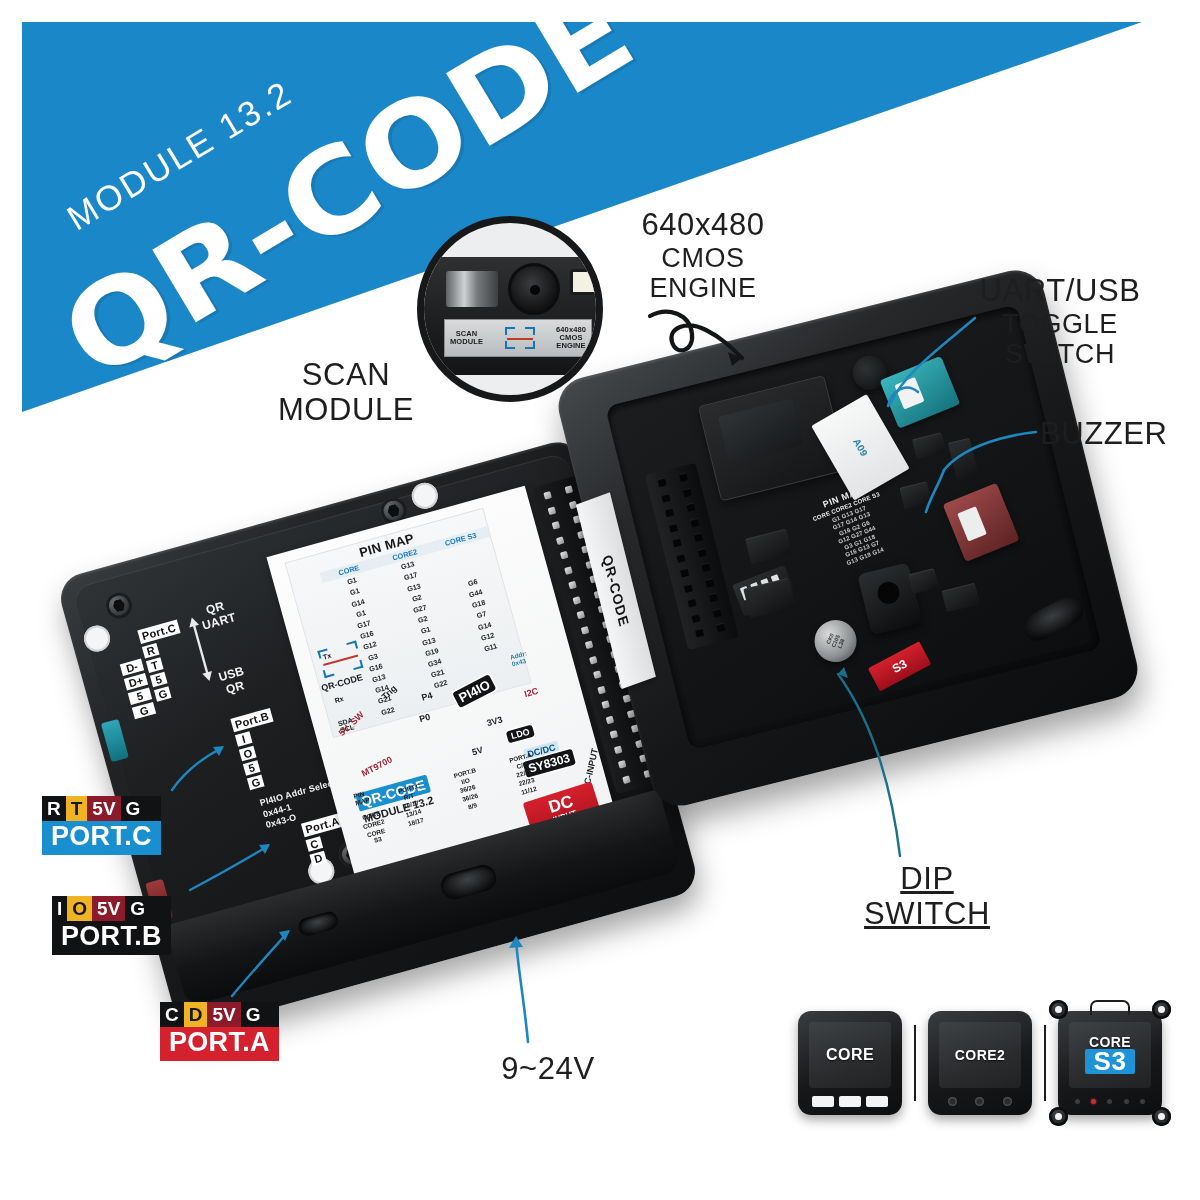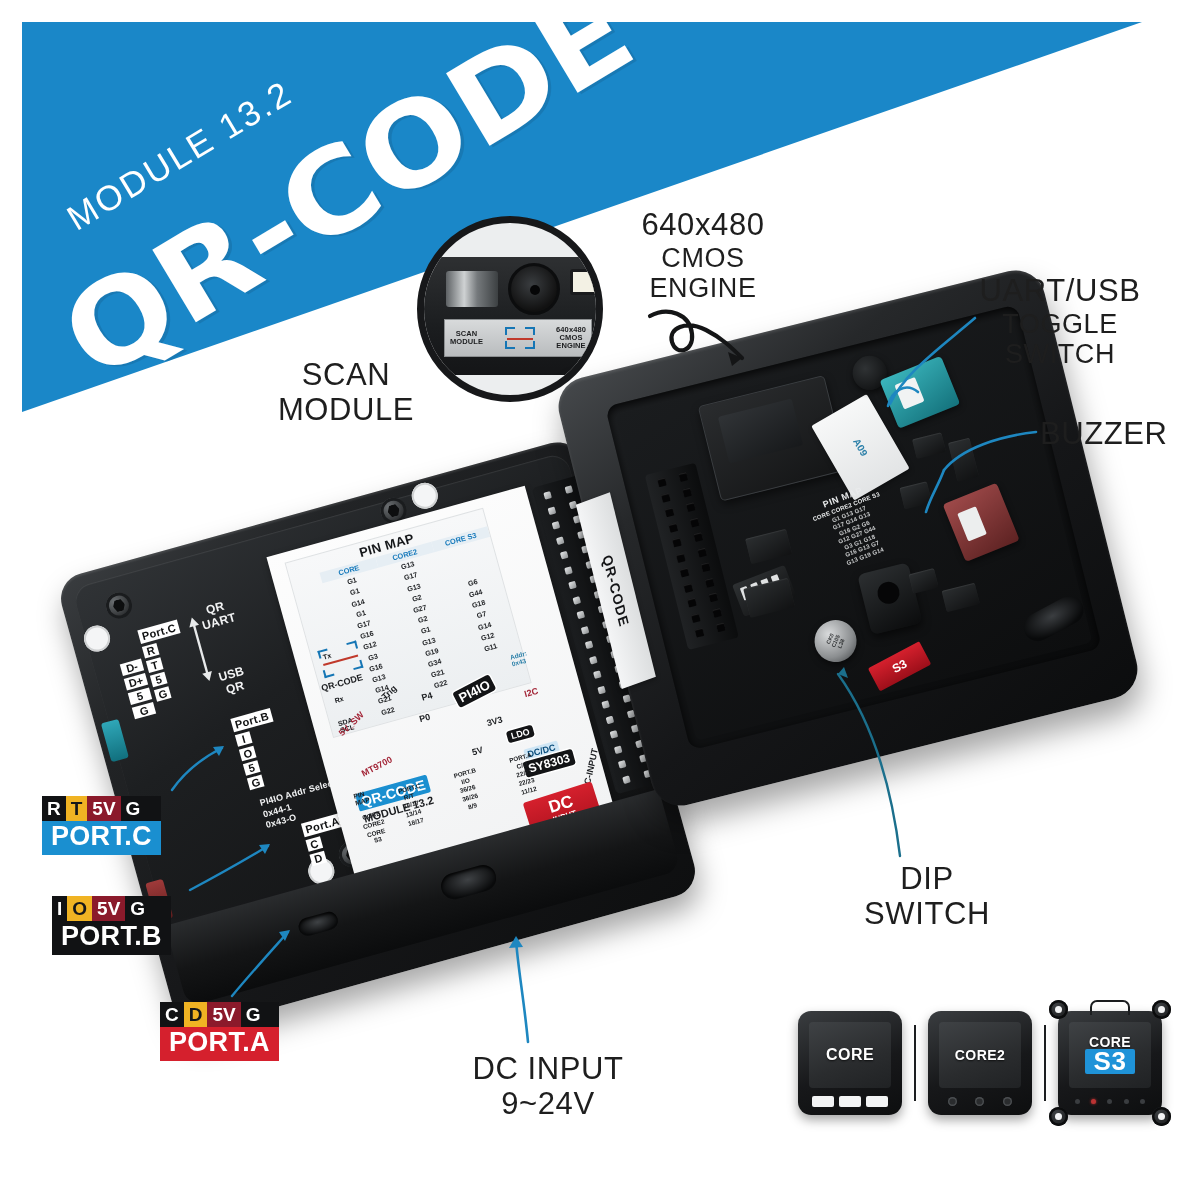--- a/index.html
+++ b/index.html
@@ -659,27 +659,26 @@
   <div class="callout big c" style="left:960px; top:274px; width:200px;">
     <span class="l1">UART/USB</span>
     <span class="l1" style="font-size:27px">TOGGLE</span>
     <span class="l1" style="font-size:27px">SWITCH</span>
   </div>
 
   <div class="callout big" style="left:1040px; top:417px;">
     <span class="l1">BUZZER</span>
   </div>
 
-  <div class="callout big c" style="left:852px; top:862px; width:150px;">
+  <div class="callout big c" style="left:852px; top:862px; width:150px;text-decoration:underline;">
     <span class="l1">DIP</span>
     <span class="l1">SWITCH</span>
   </div>
 
   <div class="callout big c" style="left:438px; top:1052px; width:220px;">
-    <span class="l1">DC INPUT</span>
     <span class="l1">9~24V</span>
   </div>
 
   <div class="portlbl" style="left:42px; top:796px;">
     <div class="pins" id="pins-c">
         <span class="bk">R</span>
         <span class="y">T</span>
         <span class="rd">5V</span>
         <span class="bk">G</span>
       </div>

